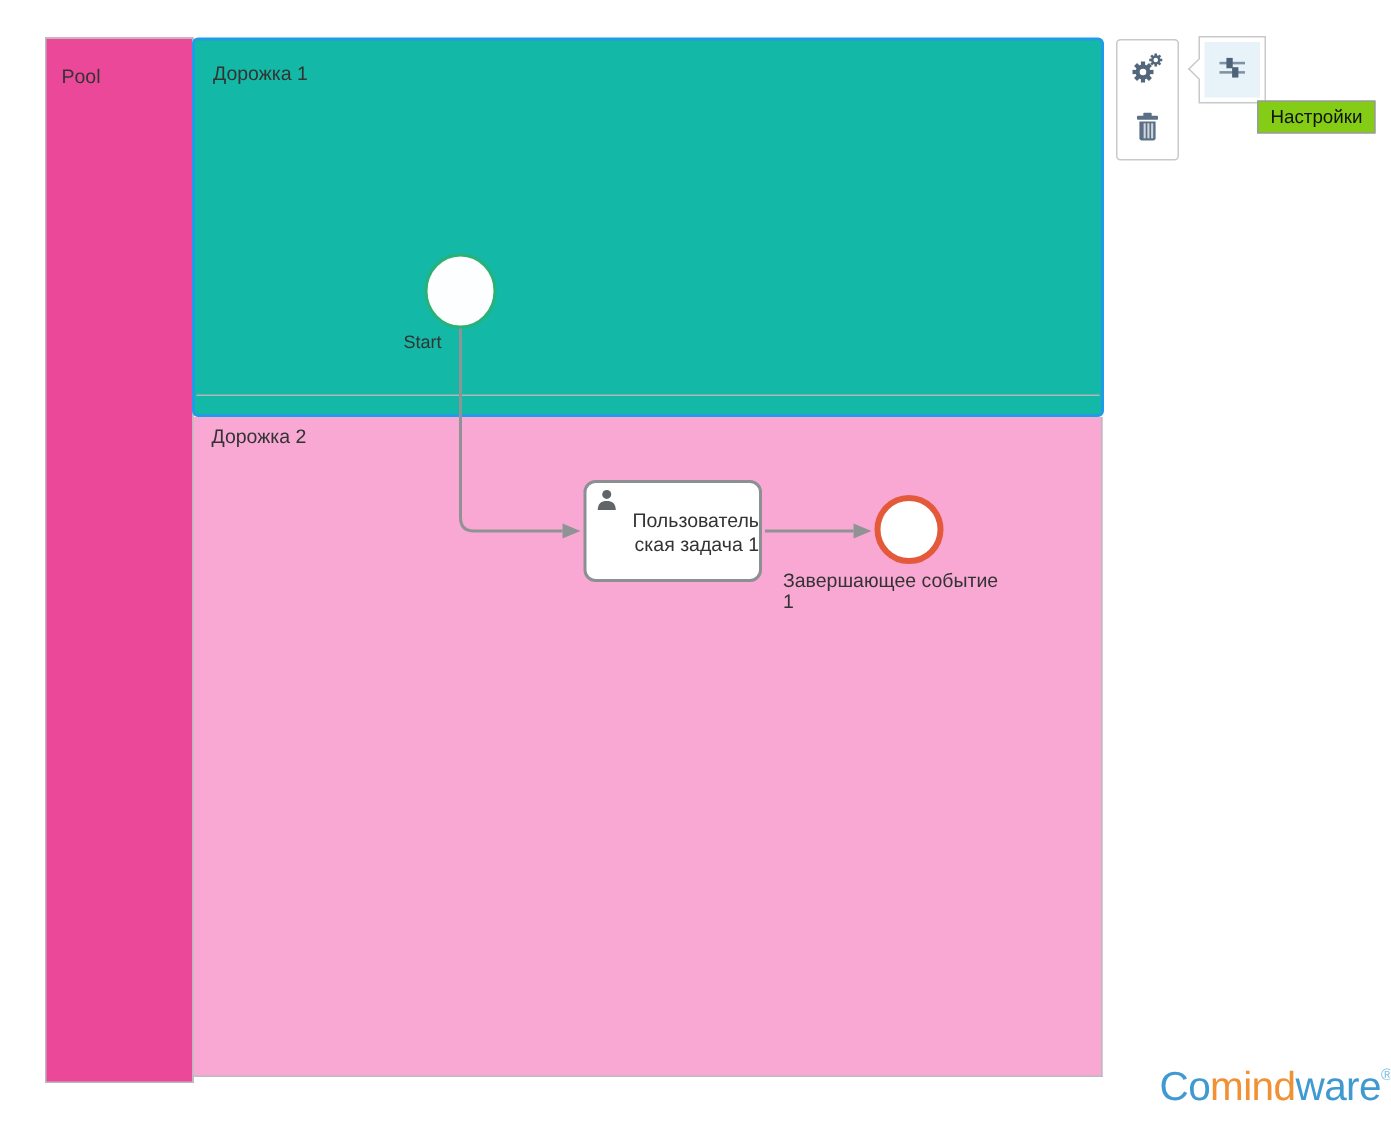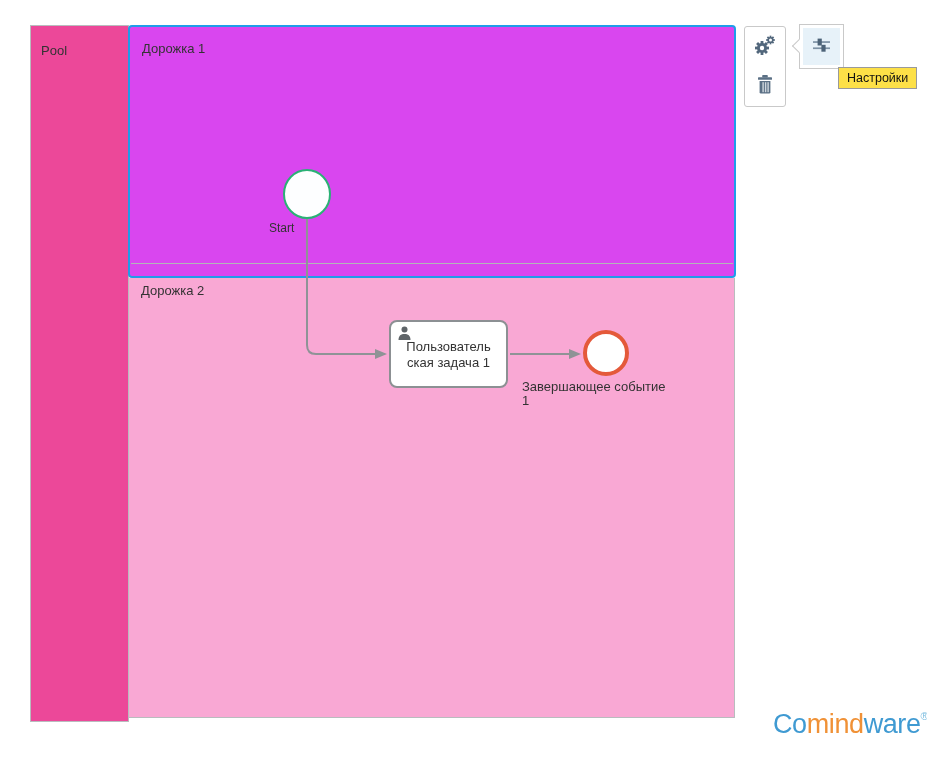--- a/index.html
+++ b/index.html
@@ -38,21 +38,21 @@
     padding: 5px 0 0 12px;
     font-size: 13px;
     z-index: 1;
   }
   .lane1 {
     position: absolute;
     left: 128px; top: 25px;
     width: 608px; height: 253px;
     border: 2px solid #1f9ce9;
     border-radius: 4px;
-    background: #d946ef;
+    background: #14b8a6;
     padding: 14px 0 0 12px;
     font-size: 13px;
     z-index: 1;
   }
   .lane1-divider {
     position: absolute;
     left: 1px; right: 1px;
     top: 236px; height: 1px;
     background: #b2b6b8;
   }
@@ -81,21 +81,21 @@
     left: 389px; top: 320px;
     width: 119px; height: 68px;
     border: 2px solid #8c9093;
     border-radius: 8px;
     background: #fff;
     z-index: 3;
   }
   .user-task .task-text {
     position: absolute;
     left: 0; top: 17px; width: 100%;
-    text-align: center;
+    text-align: right;
     font-size: 13px;
     line-height: 16px;
     color: #333;
   }
   .user-task .person-wrap {
     position: absolute;
     left: 6px; top: 4px;
     width: 15px; height: 15px;
   }
 
@@ -143,21 +143,21 @@
     width: 37px; height: 37px;
     background: #e7f2f9;
     border: none; cursor: pointer;
     display: flex; align-items: center; justify-content: center;
   }
   .tooltip {
     position: absolute;
     left: 838px; top: 67px;
     height: 22px;
     padding: 3px 8px;
-    background: #fde047;
+    background: #84cc16;
     border: 1px solid #9a9a9a;
     font-size: 12.5px;
     color: #111;
     white-space: nowrap;
     z-index: 6;
   }
 
   
   .logo {
     position: absolute;

